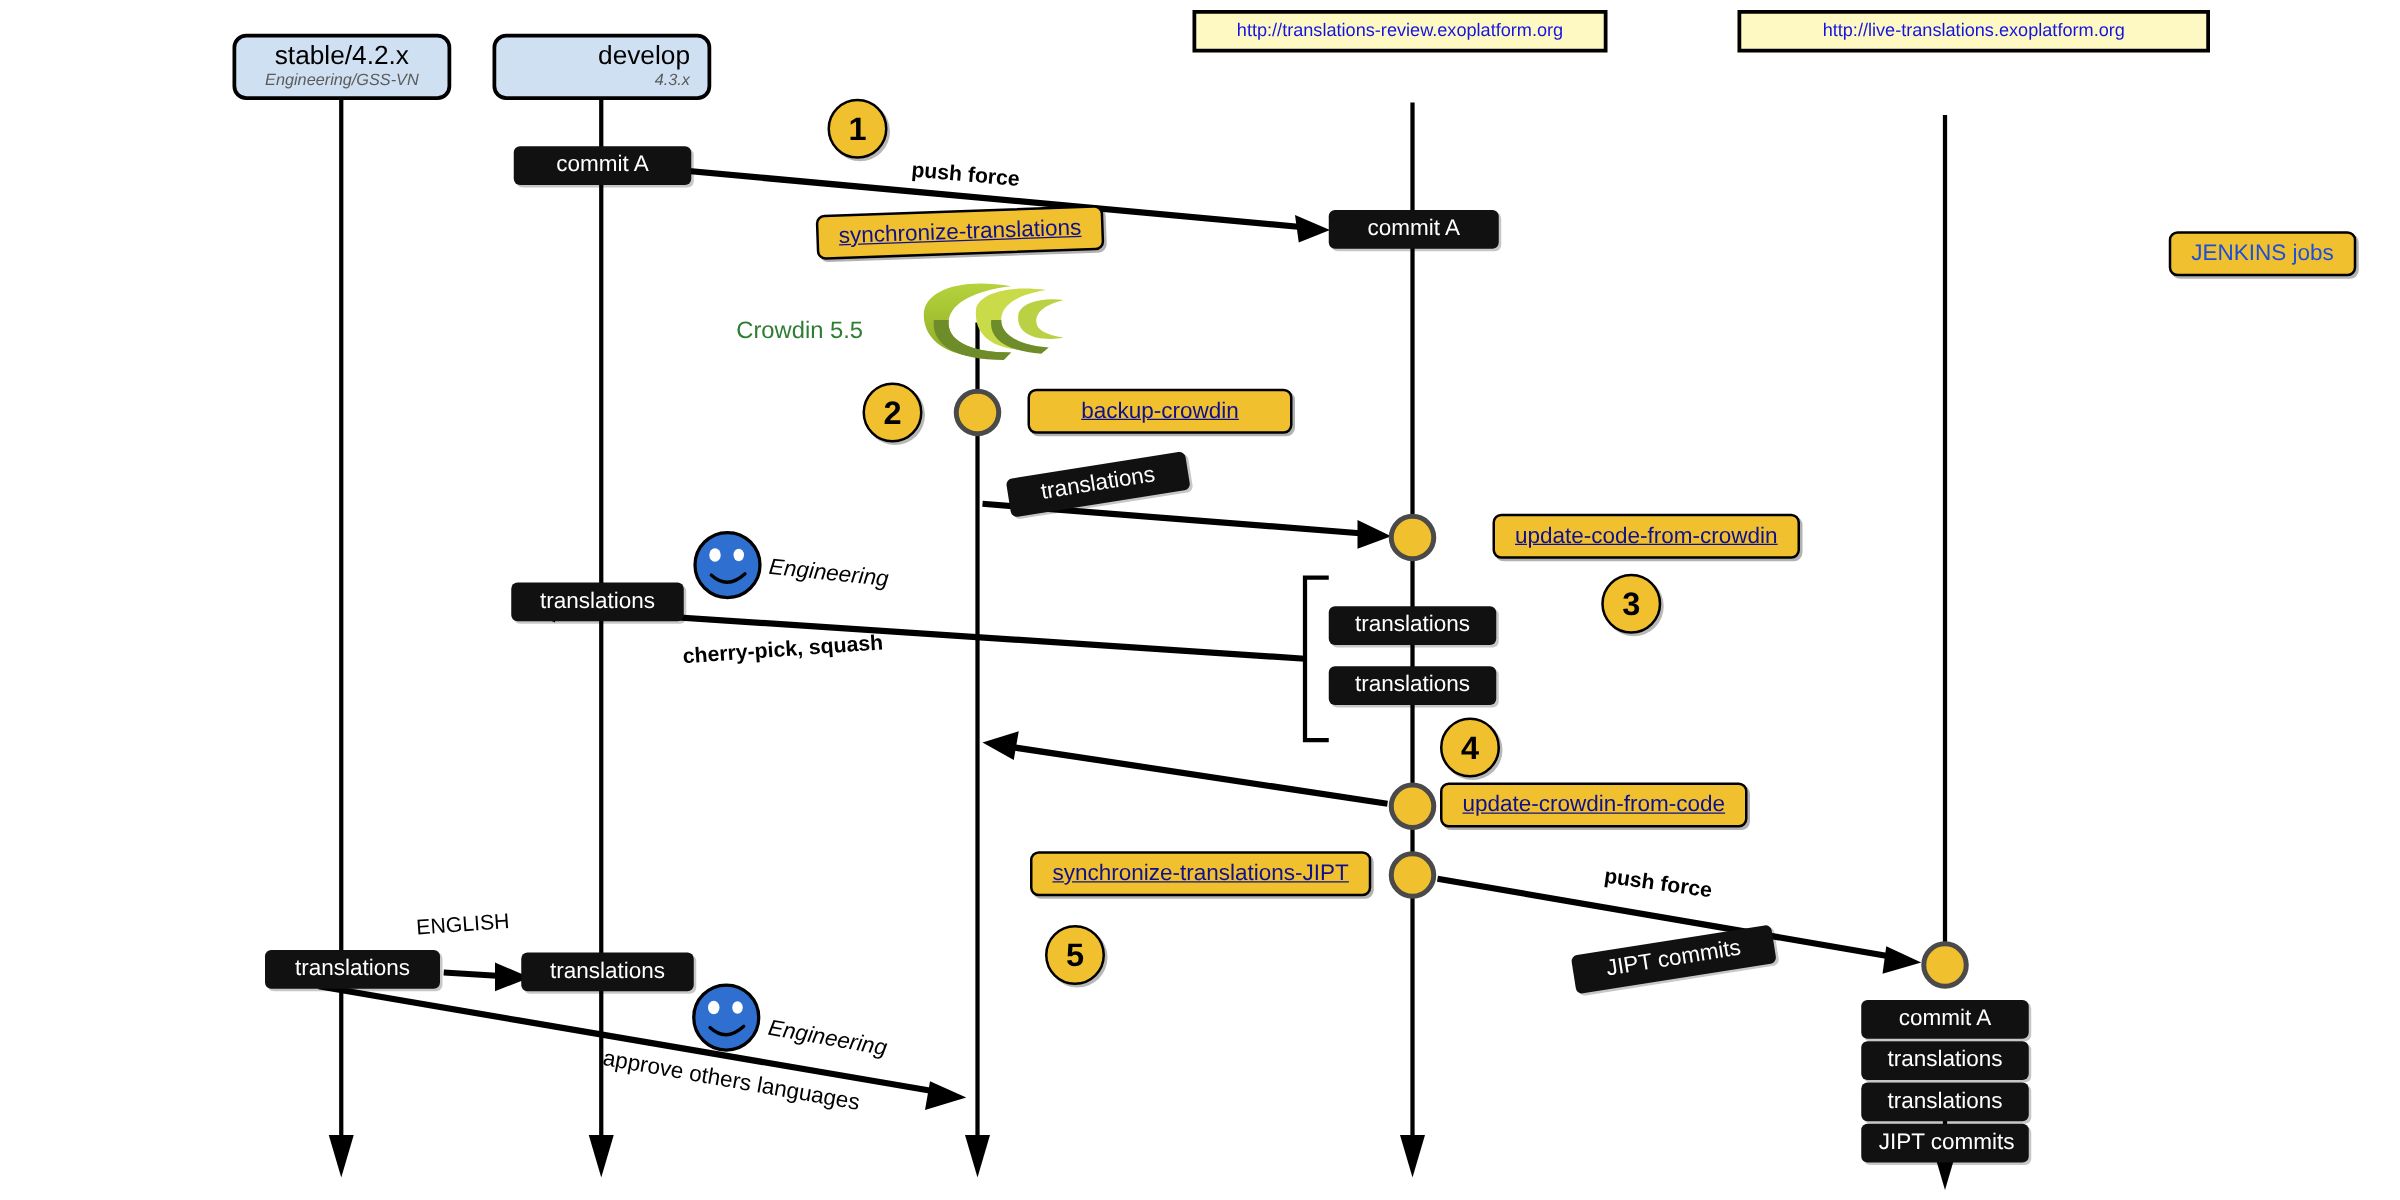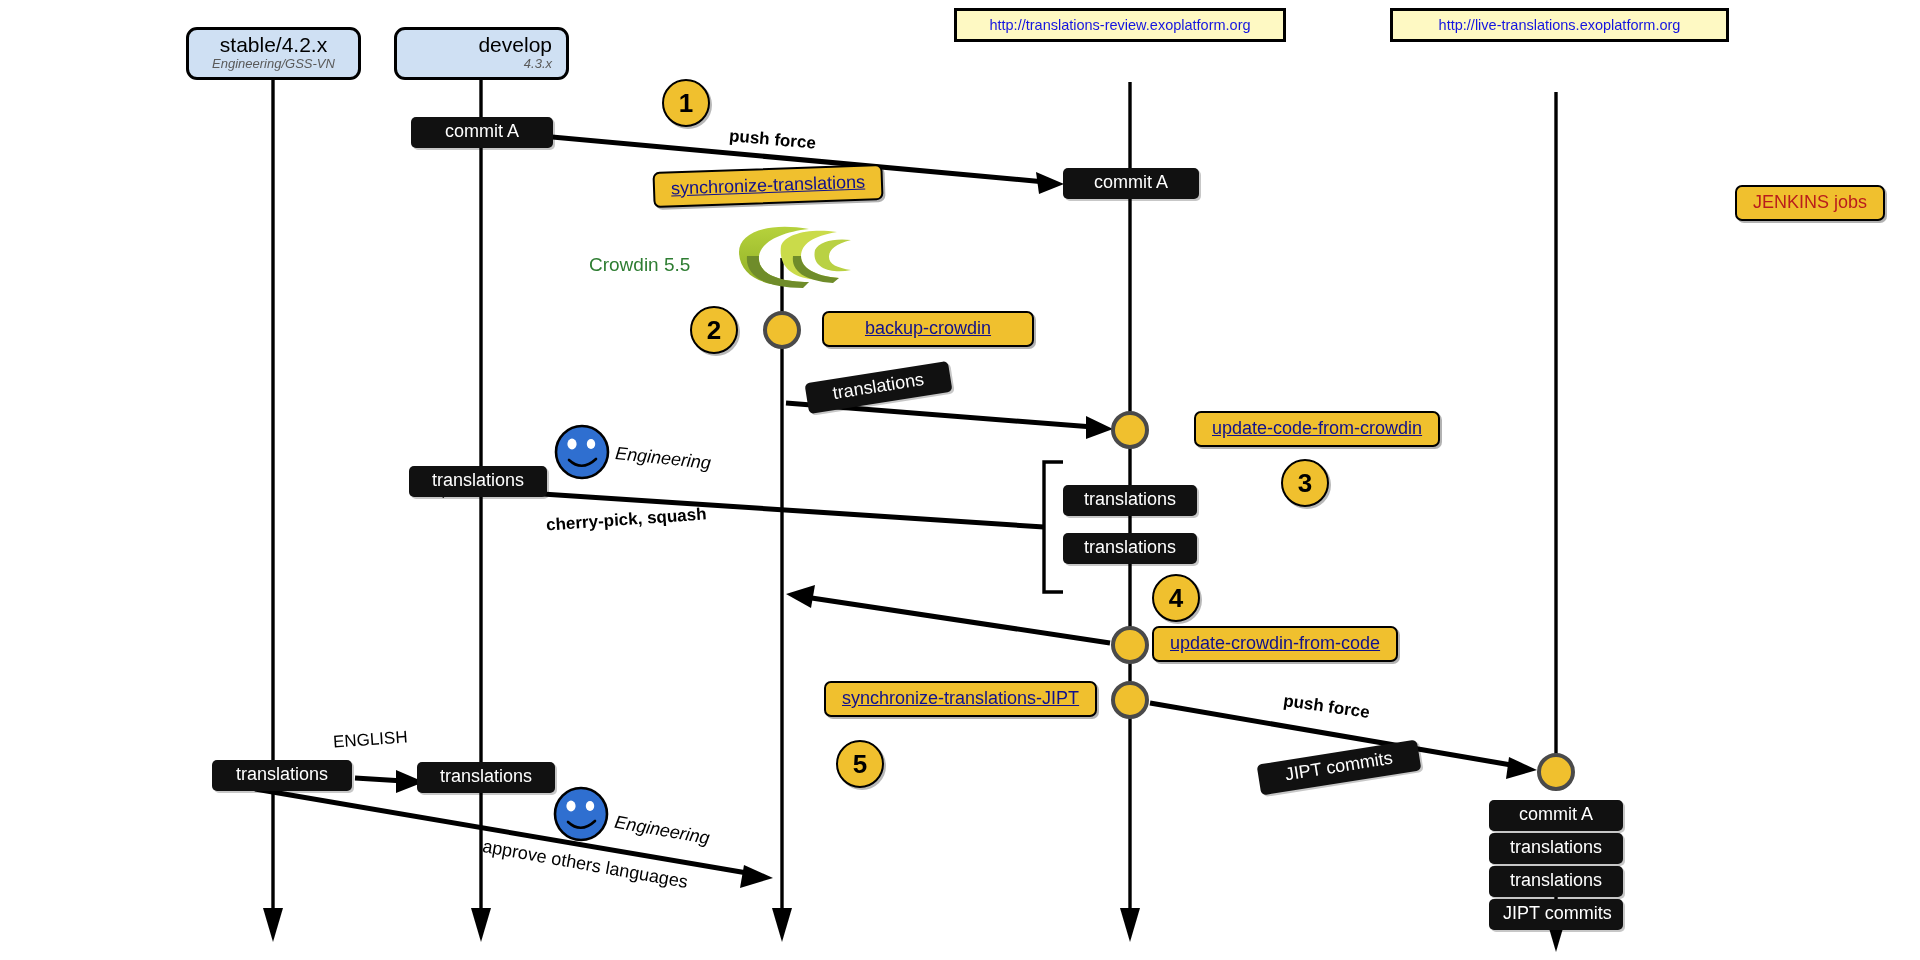--- a/index.html
+++ b/index.html
@@ -96,21 +96,21 @@
     white-space: nowrap;
     padding: 5px 16px 6px 16px;
     font-size: 18px;
     box-shadow: 2px 2px 0 rgba(0,0,0,0.3);
   }
   .job-pill .job-text {
     color: #10108c;
     text-decoration: underline;
   }
   .job-pill.plain .job-text {
-    color: #b91c1c;
+    color: #1d4ed8;
     text-decoration: none;
   }
   .job-pill.tilt {
     transform: rotate(-2deg);
   }
 
   
   .step-badge {
     position: absolute;
     box-sizing: border-box;
@@ -271,21 +271,21 @@
       <circle cx="581" cy="814" r="26" fill="#2f6fd0" stroke="#000" stroke-width="2.6"></circle>
       <ellipse cx="571" cy="806" rx="4.6" ry="5.4" fill="#ffffff"></ellipse>
       <ellipse cx="590" cy="806" rx="4.2" ry="5" fill="#ffffff"></ellipse>
       <path d="M568,822 Q581,834 595,821" fill="none" stroke="#000" stroke-width="2.6" stroke-linecap="round"></path>
     </g>
   </svg>
 
   <div class="url-box" style="left:954px; top:8px; width:332px;">
     <span class="url-text">http://translations-review.exoplatform.org</span>
   </div>
-  <div class="url-box" style="left:1390px; top:8px; width:339px;">
+  <div class="url-box" style="left:1390px; top:8px; width:378px;">
     <span class="url-text">http://live-translations.exoplatform.org</span>
   </div>
 
   <div class="lifeline-head" style="left:186px; top:27px; width:175px;">
     <span class="lh-title">stable/4.2.x</span>
     <span class="lh-sub">Engineering/GSS-VN</span>
   </div>
 
   <div class="lifeline-head" style="left:394px; top:27px; width:175px;text-align:right;">
     <span class="lh-title">develop</span>

